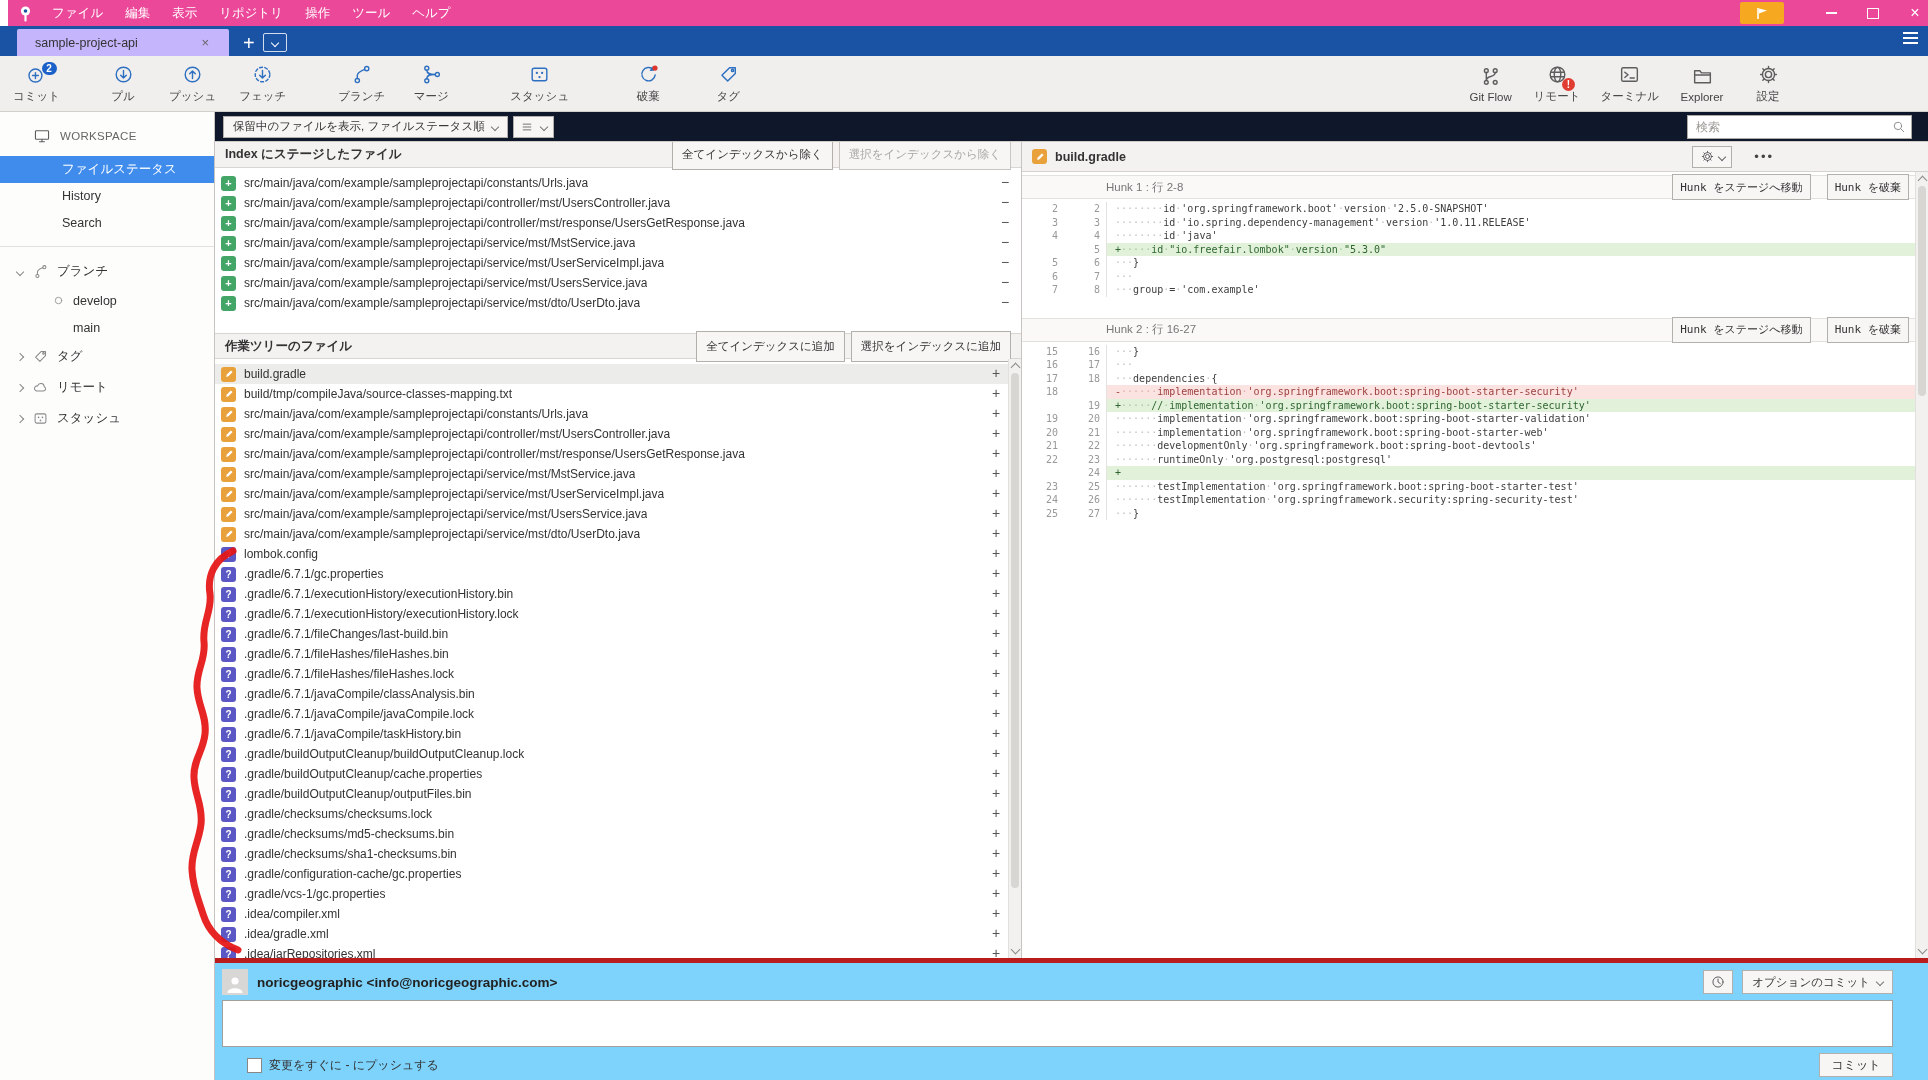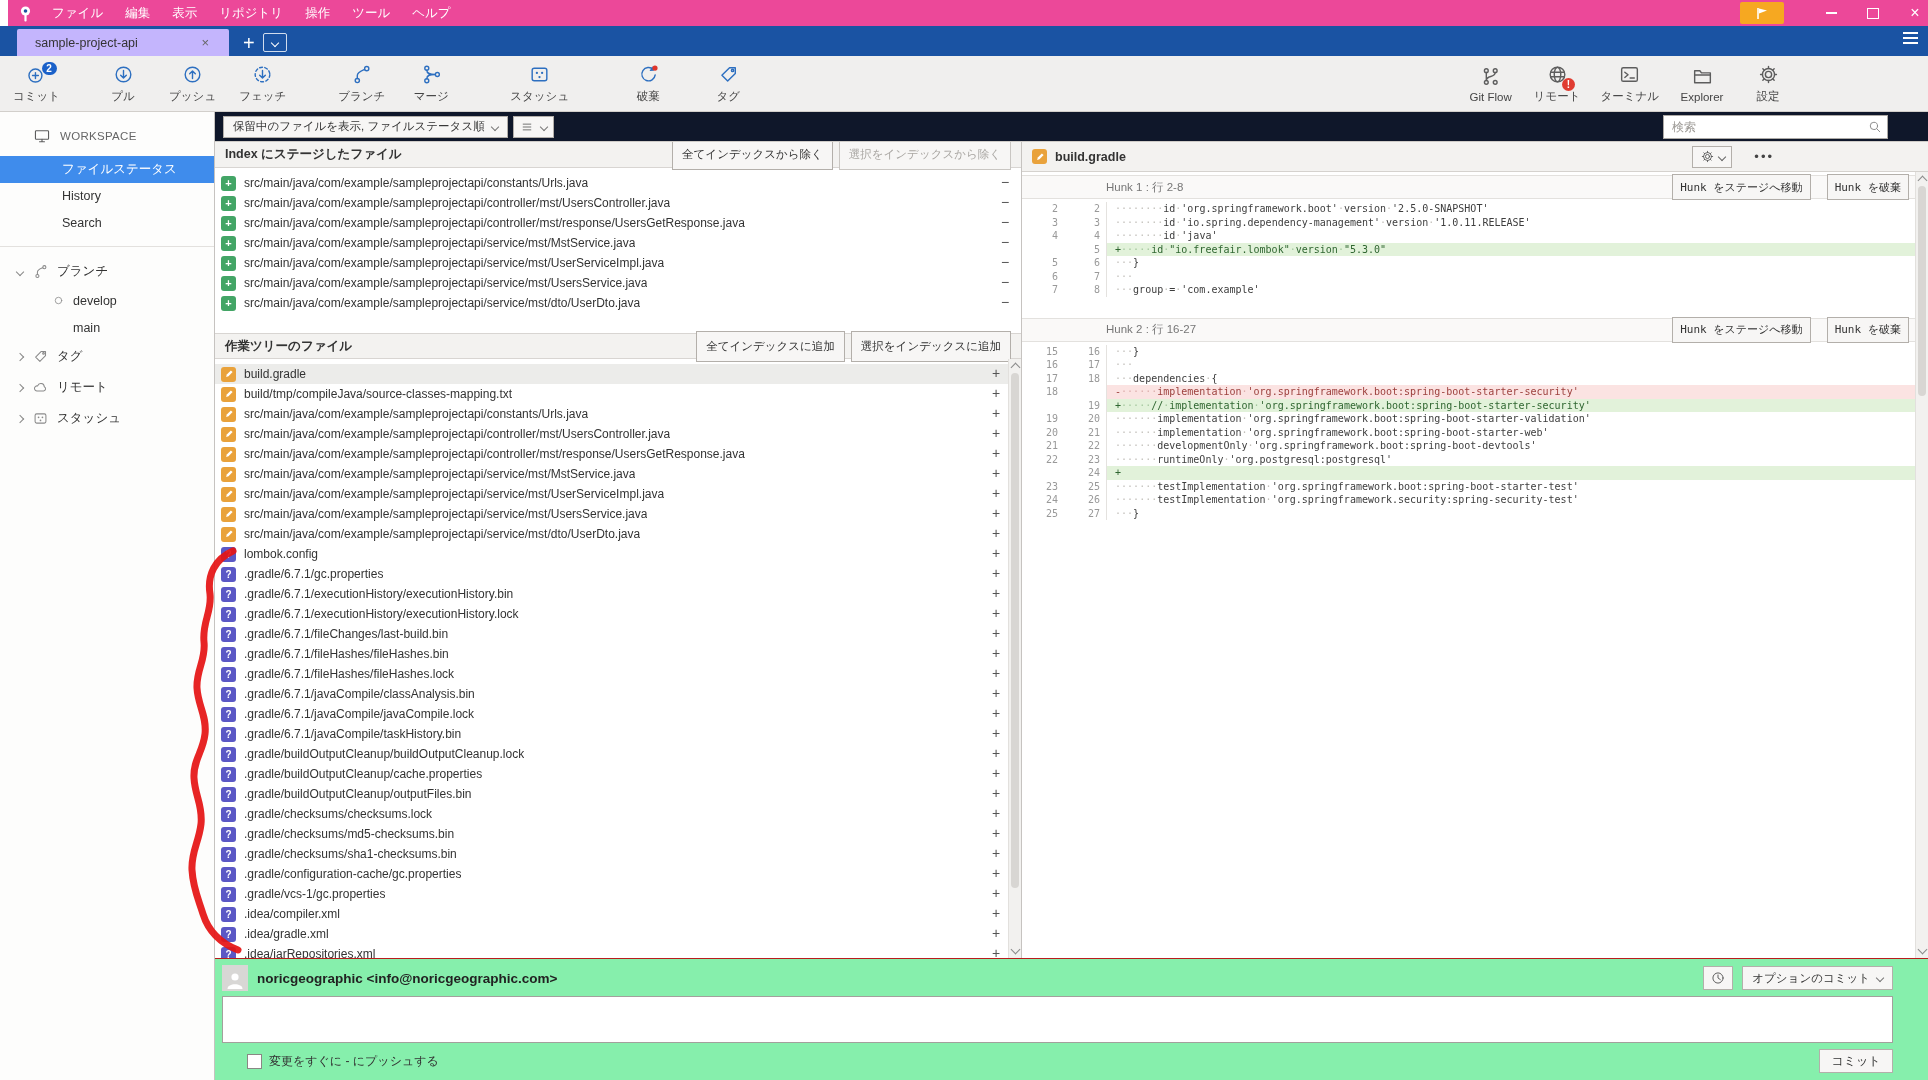--- a/index.html
+++ b/index.html
@@ -65,21 +65,21 @@
   .tb-badge.red{background:#e03c31;top:17px;border-radius:50%;width:13px;padding:0}
 
   
   #filterrow{position:absolute;left:215px;top:112px;right:0;height:30px;background:#0f172a;
              border-bottom:1px solid #cfccc8;box-sizing:border-box;display:flex;align-items:center;
              padding-left:8px}
   .btn{height:22px;border:1px solid #b3afaa;background:#f7f6f5;font-size:11.5px;color:#333;
        padding:0 9px;font-family:inherit;display:inline-flex;align-items:center;gap:7px;box-sizing:border-box}
   .btn.disabled{color:#a9a6a2;border-color:#c9c6c2}
   #view-btn{margin-left:5px;padding:0 6px}
-  #searchbox{margin-left:auto;margin-right:40px;position:relative;display:flex}
+  #searchbox{margin-left:auto;margin-right:16px;position:relative;display:flex}
   #search-input{width:225px;height:24px;border:1px solid #adaaa6;box-sizing:border-box;
                 padding:0 26px 0 8px;font-size:12px;font-family:inherit;color:#333;background:#fff}
   #search-input::placeholder{color:#9b9894}
   #searchbox svg{position:absolute;right:5px;top:4px}
 
   
   #sidebar{position:absolute;left:0;top:112px;width:215px;bottom:0;background:#fdfdfc;
            border-right:1px solid #c6c3c0;box-sizing:border-box;font-size:12.5px}
   .ws-h{display:flex;align-items:center;gap:9px;color:#666;font-size:11.5px;
         padding:15px 0 11px 33px;letter-spacing:.3px}
@@ -143,22 +143,22 @@
   .dline{display:flex;height:13.5px;line-height:13.5px;font-size:10px}
   .ln{width:36px;text-align:right;padding-right:6px;color:#999;flex:none}
   .code{flex:1;border-left:1px solid #e4e2df;padding-left:8px;color:#3d3d3d;white-space:pre;overflow:hidden}
   .dline.add .code{background:#e2f2da;color:#2f6630}
   .dline.del .code{background:#fbe3e2;color:#9c3f3c}
   .code s{text-decoration:none;color:#c3c0bb}
   .add .code s{color:#a4c89e}
   .del .code s{color:#dcaeac}
 
   
-  #commitbar{position:absolute;left:215px;right:0;bottom:0;height:122px;background:#86efac;
-             border-top:1px solid #b91c1c;box-sizing:border-box}
+  #commitbar{position:absolute;left:215px;right:0;bottom:0;height:122px;background:#7dd3fc;
+             border-top:5px solid #b91c1c;box-sizing:border-box}
   #commit-row1{position:absolute;left:7px;top:5px;right:35px;height:28px;display:flex;
                align-items:center;gap:9px}
   #avatar{width:26px;height:26px;background:#d8d7d5;display:flex;align-items:flex-end;
           justify-content:center;overflow:hidden;flex:none}
   #author{font-weight:bold;font-size:13.5px;color:#222;margin-right:auto}
   #clock-btn{width:30px;height:24px;border:1px solid #b3afaa;background:#f7f6f5;display:flex;
              align-items:center;justify-content:center;color:#555}
   #options-btn{height:24px}
   #commit-msg{position:absolute;left:7px;right:35px;top:37px;height:47px;border:1px solid #a3a09c;
               resize:none;font-family:inherit;font-size:12.5px;padding:4px 7px;box-sizing:border-box}

